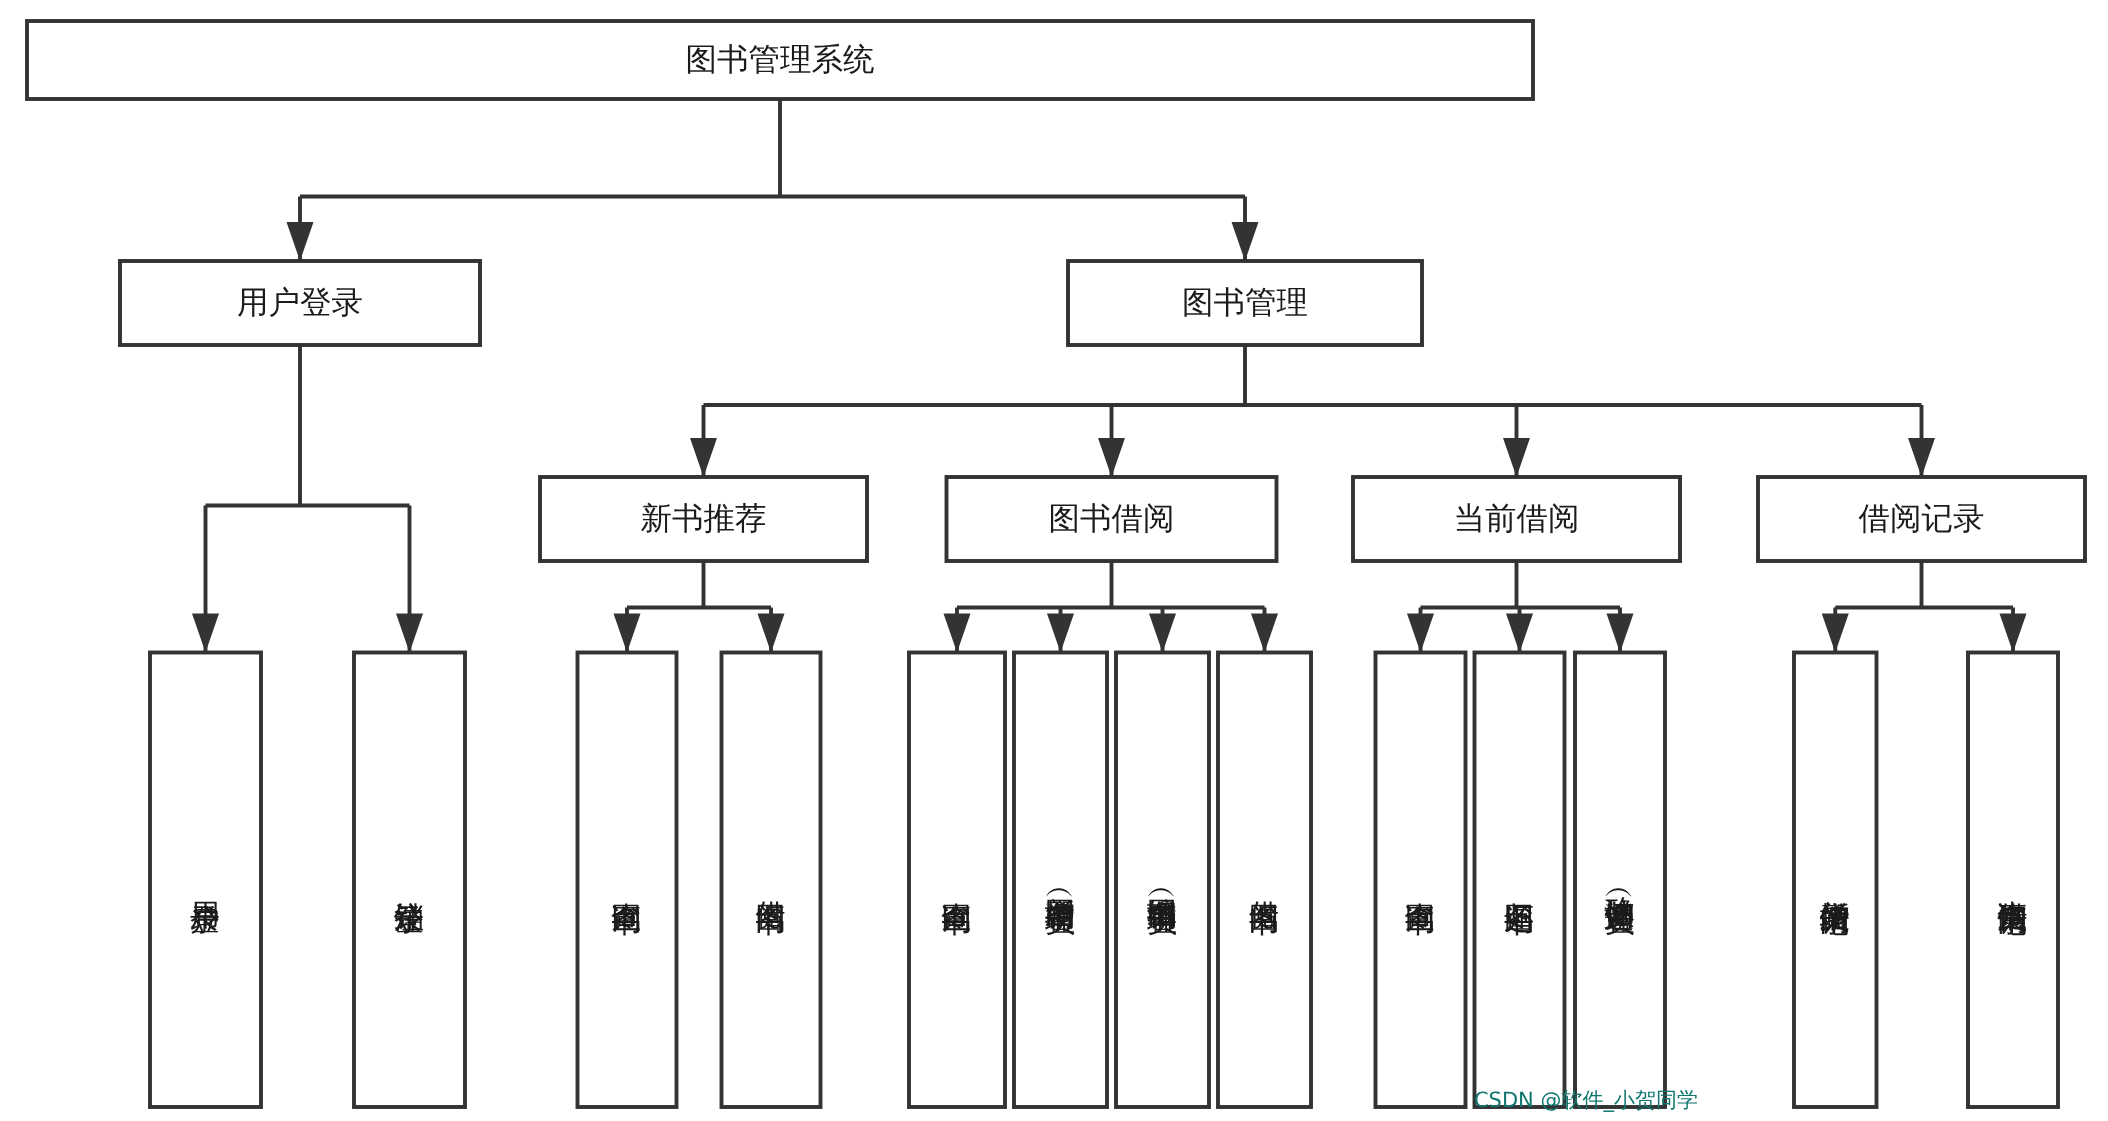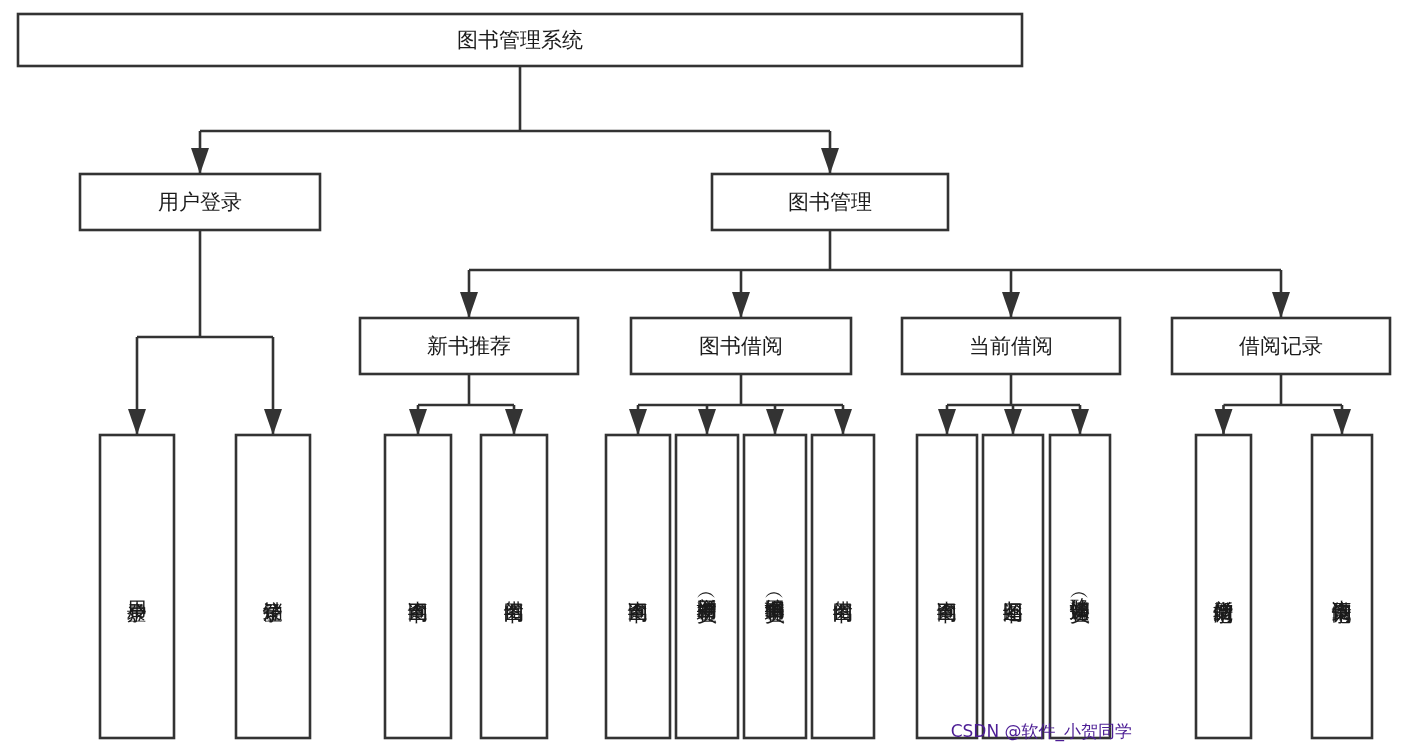--- a/index.html
+++ b/index.html
@@ -62,22 +62,22 @@
     text-orientation: upright;
     letter-spacing: 1px;
     white-space: nowrap;
     pointer-events: none;
   }
   .watermark {
     position: absolute;
     right: 8px;
     bottom: 4px;
     font-family: "DejaVu Sans", "Liberation Sans", sans-serif;
-    font-size: 17px;
-    color: #4c1d95;
+    font-size: 14px;
+    color: #0f766e;
     white-space: nowrap;
   }
 </style>
 </head>
 <body>
 
 <div id="diagram-root">
 
   <svg class="diagram-canvas" viewBox="0 0 1405 747">
     <g id="edge-layer">

